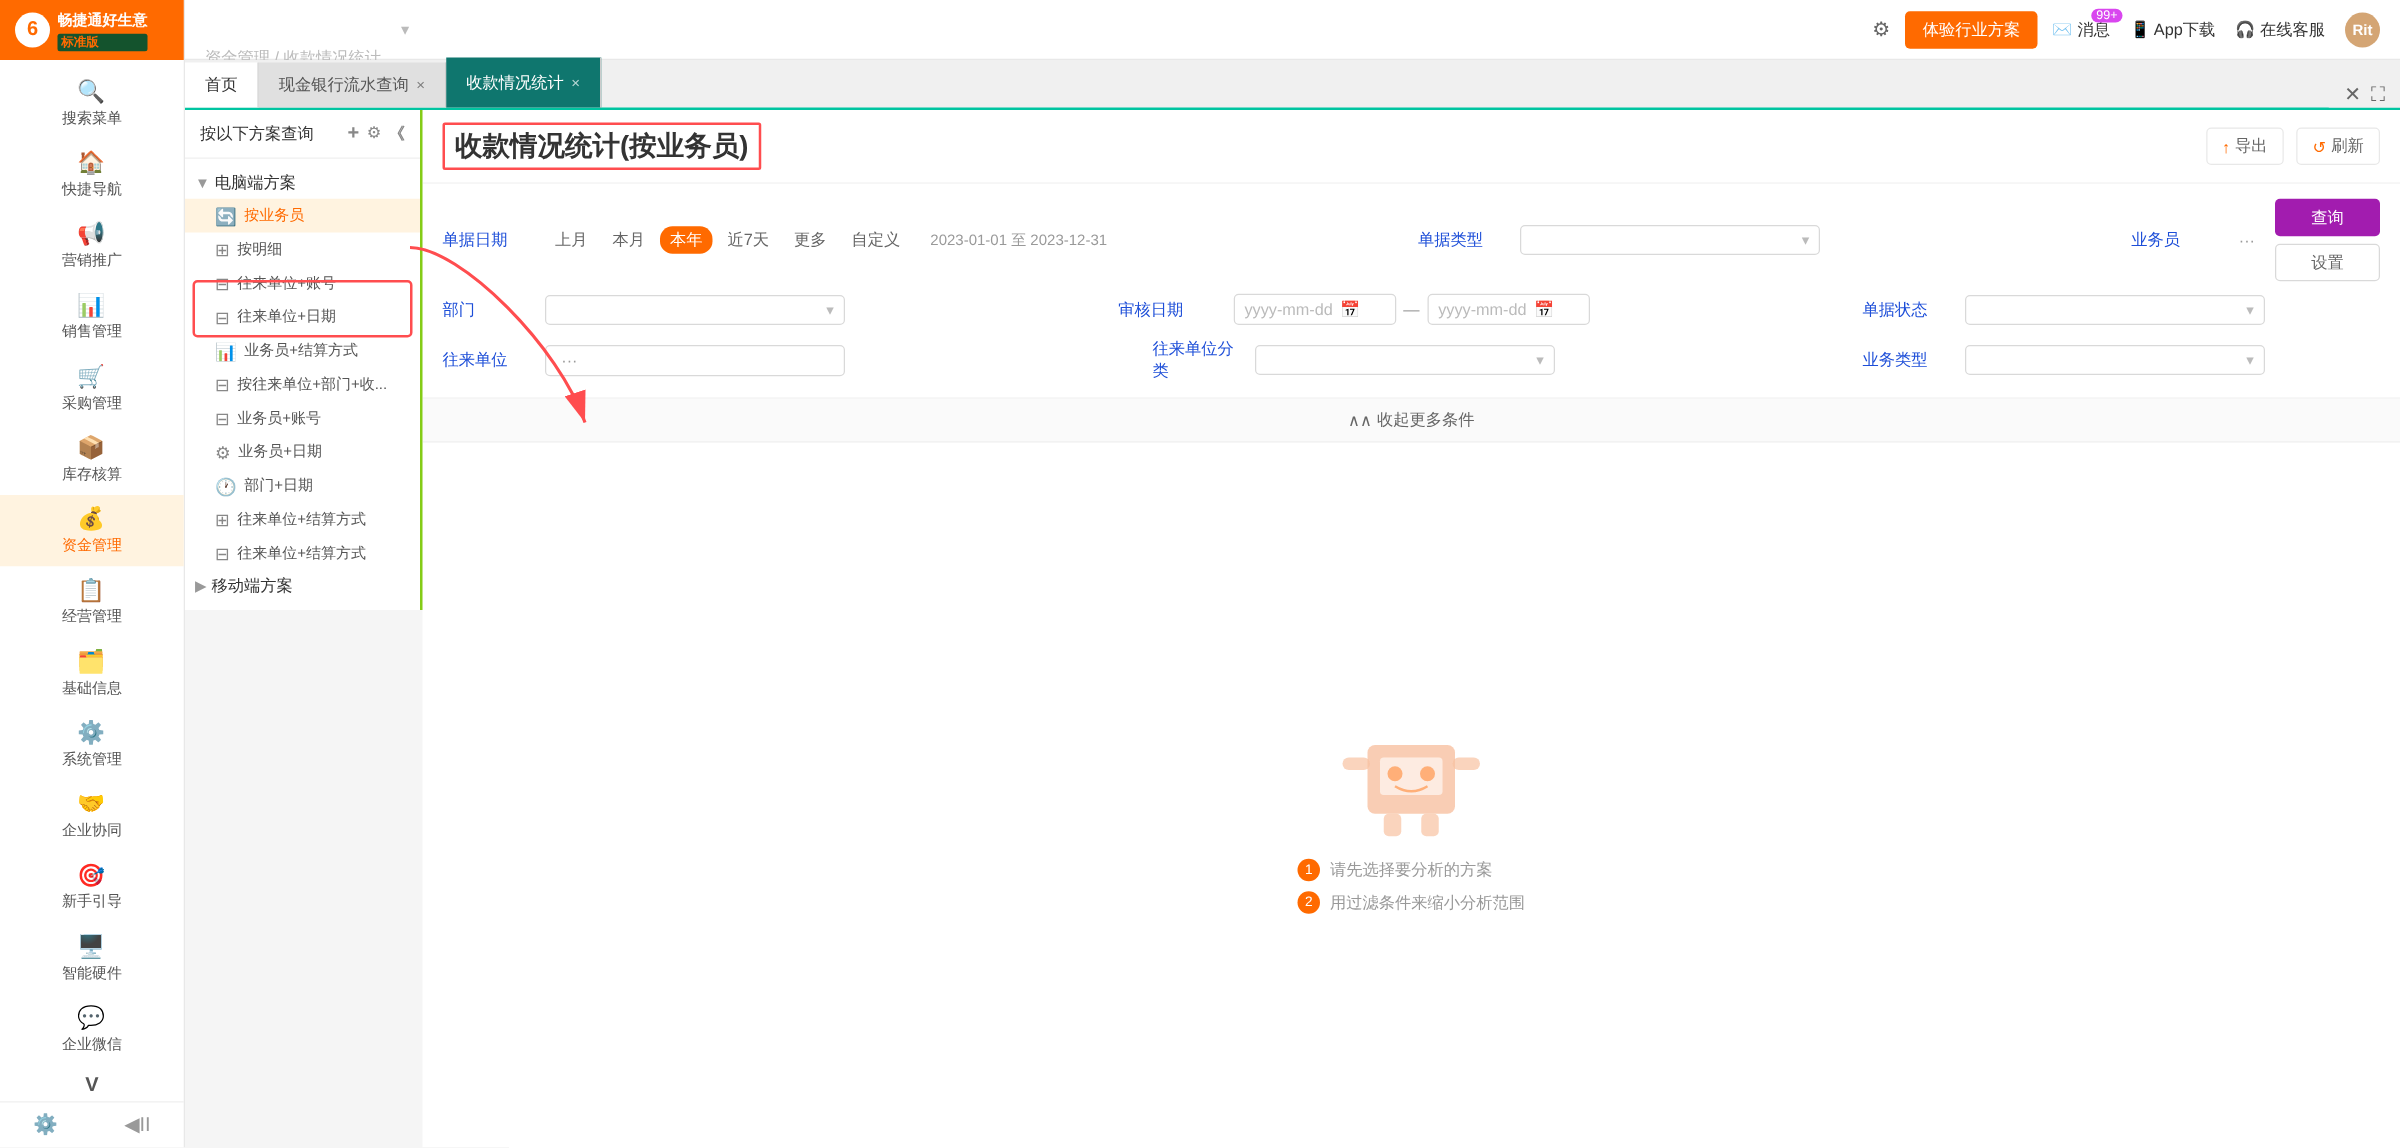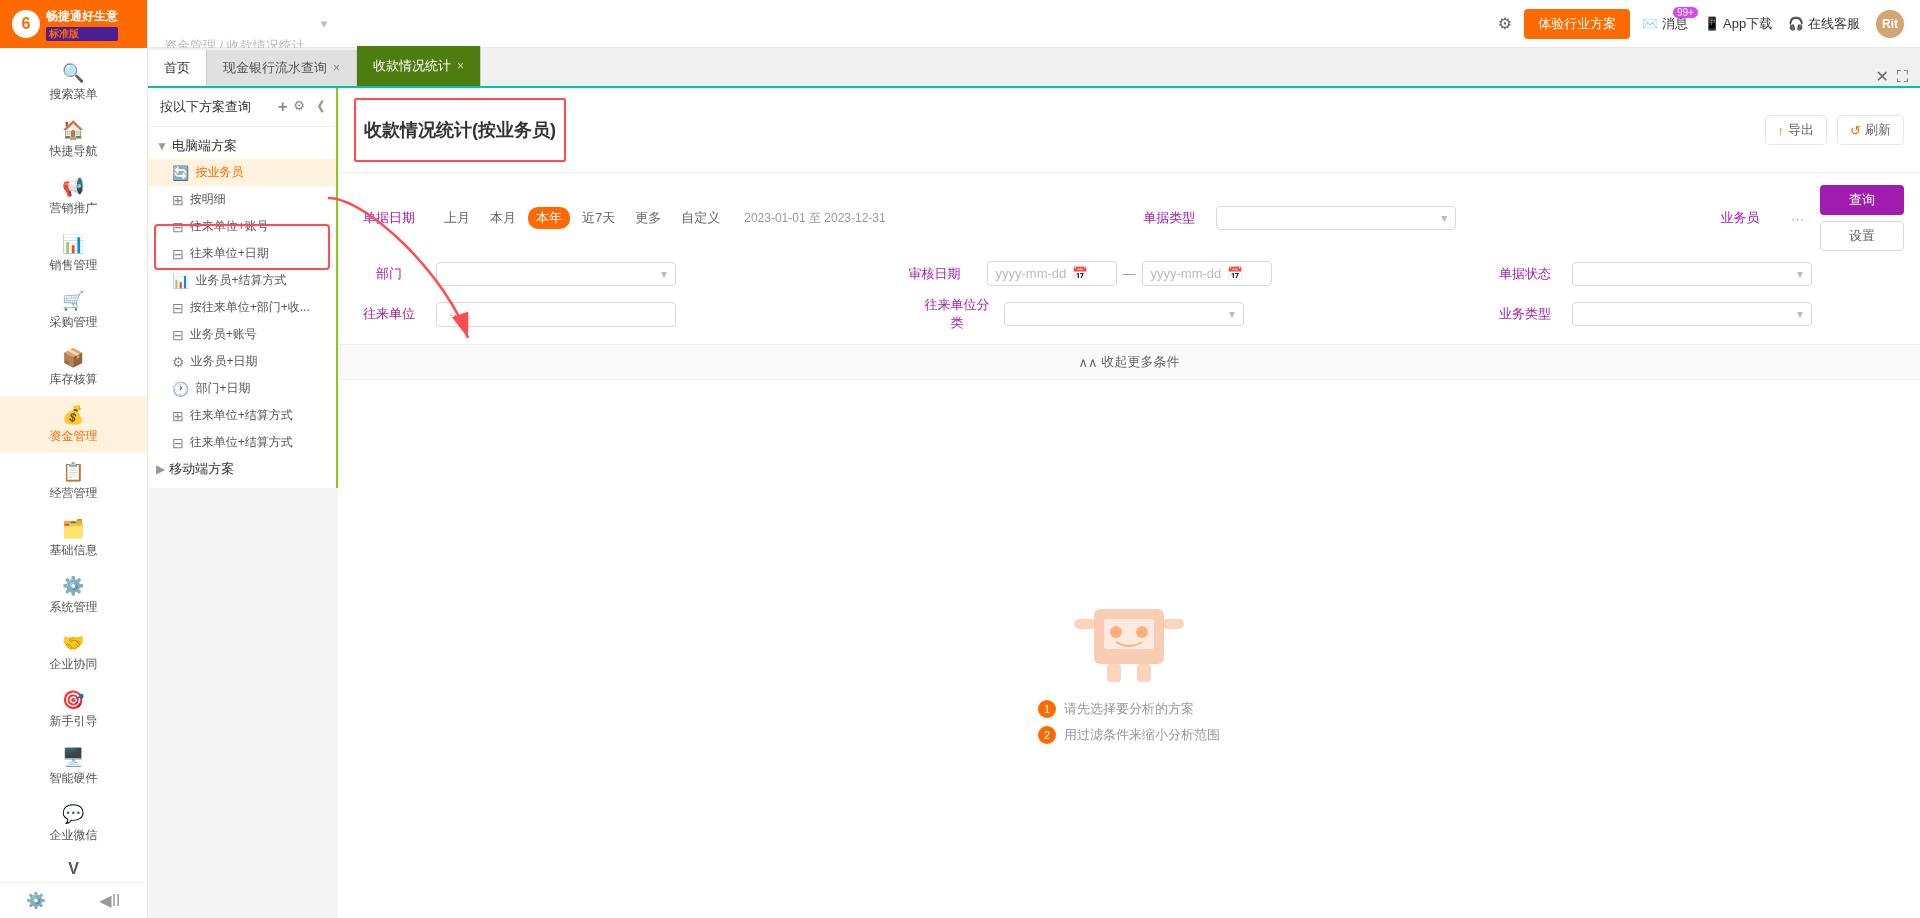--- a/index.html
+++ b/index.html
@@ -30,21 +30,21 @@
       border-radius: 50%;
       display: flex; align-items: center; justify-content: center;
       color: #ff6a00;
       font-size: 16px;
       margin-right: 6px;
       font-weight: bold;
     }
     .sidebar-edition {
       font-size: 10px;
       color: #ff6a00;
-      background: #4c1d95;
+      background: #14532d;
       border-radius: 2px;
       padding: 0 3px;
       margin-top: 2px;
     }
     .sidebar-nav { flex: 1; overflow-y: auto; padding: 6px 0; }
     .sidebar-item {
       display: flex;
       flex-direction: column;
       align-items: center;
       padding: 8px 4px;
@@ -121,21 +121,21 @@
       padding: 0 16px;
       cursor: pointer;
       font-size: 13px;
       color: #555;
       background: #e0e0e0;
       border-right: 1px solid #ccc;
       gap: 6px;
       position: relative;
     }
     .tab-item.active {
-      background: #4d7c0f;
+      background: #0f766e;
       color: #fff;
       height: 40px;
     }
     .tab-item.home {
       background: #fff;
       color: #333;
     }
     .tab-close { font-size: 12px; opacity: 0.7; cursor: pointer; }
     .tab-spacer { flex: 1; background: #f0f0f0; }
     .tab-controls { display: flex; align-items: center; gap: 8px; padding: 0 12px; background: #f0f0f0; }
@@ -189,25 +189,25 @@
 
     
     .page-header {
       display: flex;
       align-items: center;
       padding: 10px 16px;
       border-bottom: 1px solid #f0f0f0;
       background: #fff;
     }
     .page-title {
-      font-size: 18px;
+      font-size: 22px;
       font-weight: bold;
       color: #333;
       border: 2px solid #ff4d4f;
-      padding: 18px 8px;
+      padding: 2px 8px;
       border-radius: 2px;
     }
     .page-header-spacer { flex: 1; }
     .page-header-actions { display: flex; gap: 10px; }
     .page-header-btn {
       display: flex; align-items: center; gap: 4px;
       padding: 5px 12px; border: 1px solid #e8e8e8;
       background: #fff; border-radius: 4px; cursor: pointer;
       color: #666; font-size: 13px;
     }
@@ -221,23 +221,23 @@
     }
     .filter-row {
       display: flex;
       align-items: center;
       margin-bottom: 10px;
       gap: 12px;
     }
     .filter-row:last-child { margin-bottom: 0; }
     .filter-label {
       width: 70px;
-      color: #a21caf;
-      font-size: 13px;
-      text-align: center;
+      color: #1d4ed8;
+      font-size: 13px;
+      text-align: left;
       flex-shrink: 0;
     }
     .filter-select {
       display: flex;
       align-items: center;
       border: 1px solid #d9d9d9;
       border-radius: 4px;
       padding: 4px 8px;
       background: #fff;
       min-width: 180px;

